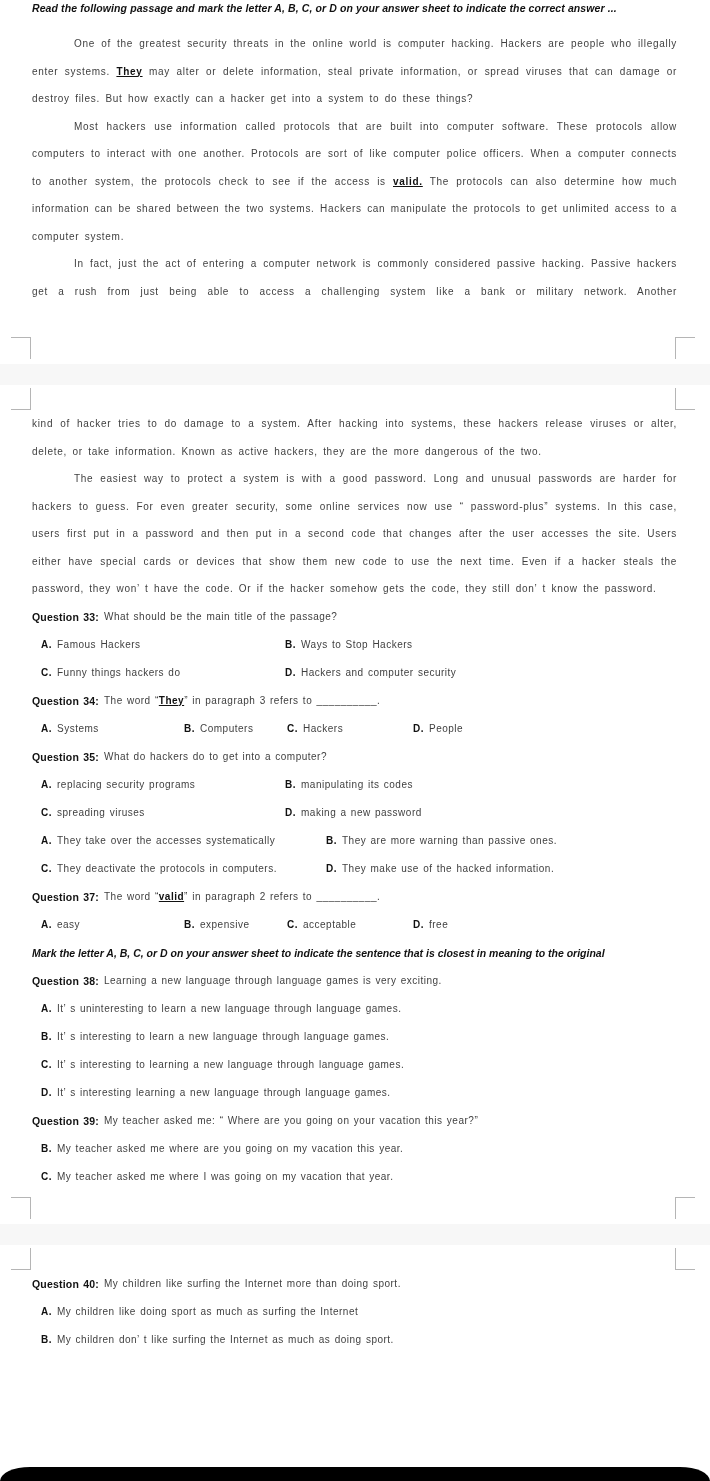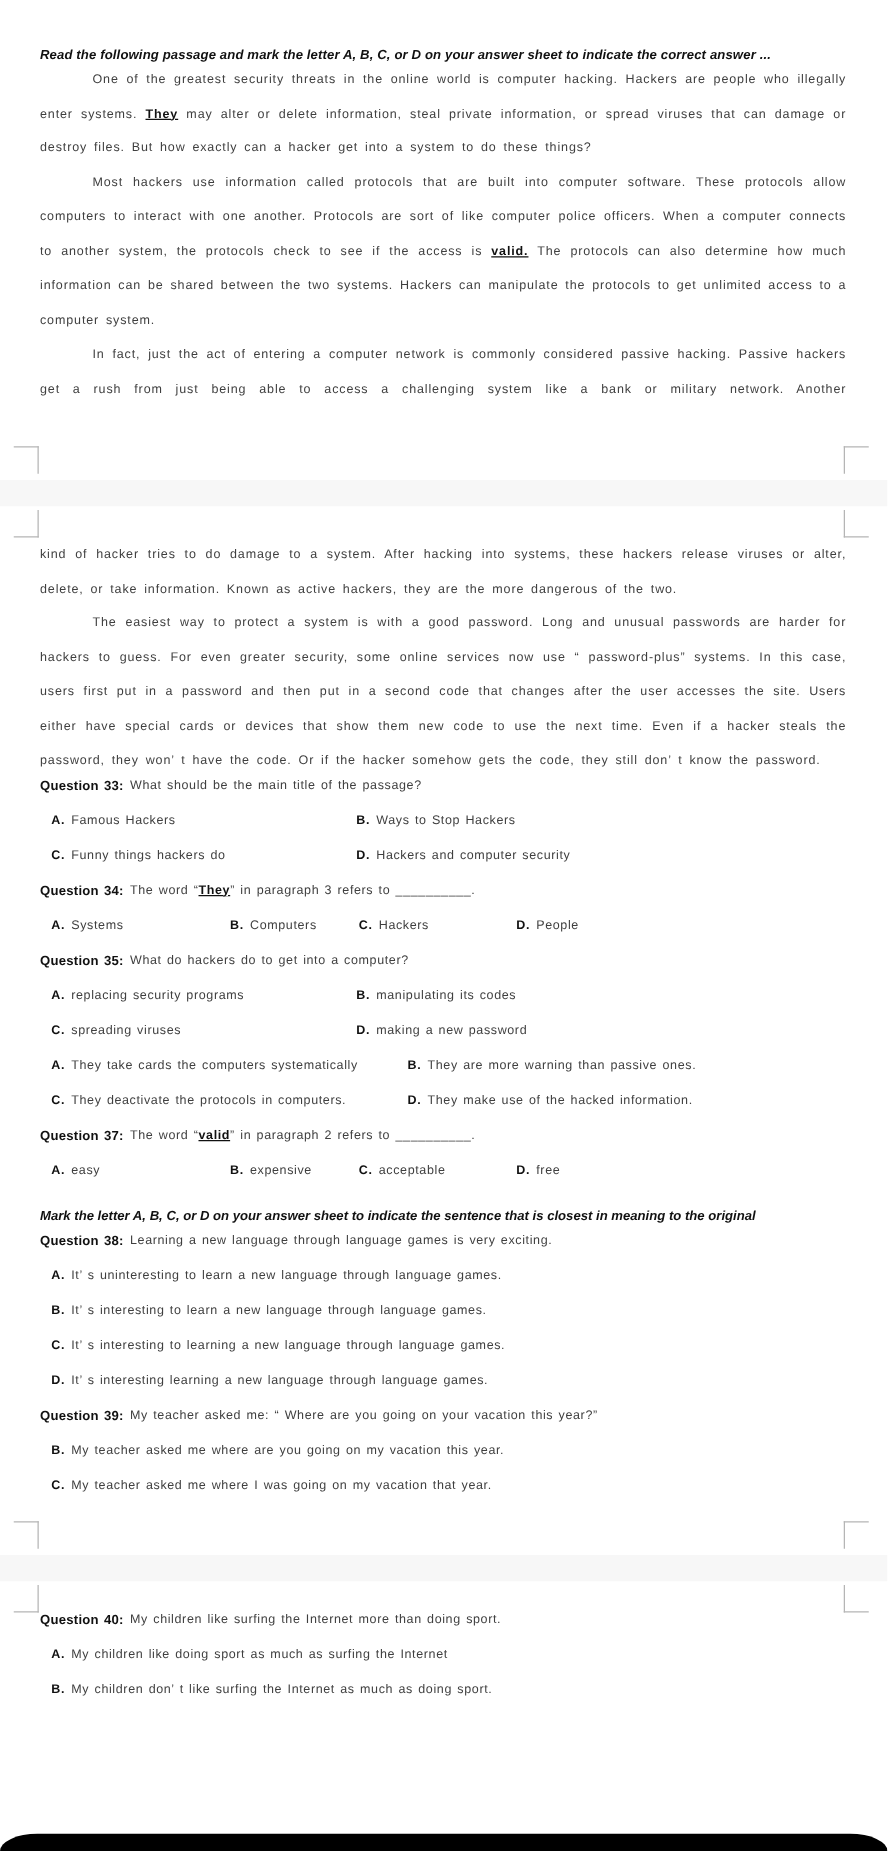--- a/index.html
+++ b/index.html
@@ -7,23 +7,23 @@
   body {
     height:1481px;
     position:relative;
     background:#ffffff;
     font-family:"Liberation Sans","DejaVu Sans",sans-serif;
     color:#3f3f3f;
     overflow:hidden;
   }
   .content { padding-left:32px; padding-right:33px; }
   .instr {
-    padding-top:18px; height:30px;
+    padding-top:2px; height:30px;
     font-weight:bold; font-style:italic;
-    font-size:10.5px; color:#111; letter-spacing:0.1px;margin-top:20px;
+    font-size:10.5px; color:#111; letter-spacing:0.1px;
   }
   .para {
     font-size:10px; line-height:27.5px;
     text-align:justify;
     letter-spacing:0.7px; word-spacing:2px;
   }
   .para.indent { text-indent:42px; }
   .para.jlast { text-align-last:justify; }
   .hl { font-weight:bold; text-decoration:underline; color:#111; }
   
@@ -33,21 +33,21 @@
   .corner-row { display:flex; justify-content:space-between; padding:0 15px 0 11px; }
   .mark { width:20px; height:22px; display:block; }
   .m-tl { border-top:1px solid #b5b5b5; border-right:1px solid #b5b5b5; }
   .m-tr { border-top:1px solid #b5b5b5; border-left:1px solid #b5b5b5; }
   .m-bl { border-bottom:1px solid #b5b5b5; border-right:1px solid #b5b5b5; }
   .m-br { border-bottom:1px solid #b5b5b5; border-left:1px solid #b5b5b5; }
   .band { height:21px; background:#f7f7f7; margin-top:5px; }
   .corner-row.bottom { margin-top:3px; }
   
   .q-line, .opt-row {
-    min-height:28px; display:flex; align-items:flex-start;
+    min-height:28px; display:flex; align-items:center;
     font-size:10px; letter-spacing:0.5px; word-spacing:1px;
   }
   .q-label {
     font-weight:bold; color:#111; font-size:10.5px;
     letter-spacing:0.2px; margin-right:5px; white-space:nowrap;
   }
   .opt-row { padding-left:9px; }
   .opt { white-space:nowrap; }
   .letter { font-weight:bold; color:#111; margin-right:5px; }
   .w244 { width:244px; display:inline-block; }
@@ -134,21 +134,21 @@
         <span class="opt"><span class="letter">B.</span><span>manipulating its codes</span></span>
       </div>
       <div class="opt-row">
         <span class="opt w244"><span class="letter">C.</span><span>spreading viruses</span></span>
         <span class="opt"><span class="letter">D.</span><span>making a new password</span></span>
       </div>
     </div>
 
     <div class="question">
       <div class="opt-row">
-        <span class="opt w285"><span class="letter">A.</span><span>They take cards the computers systematically</span></span>
+        <span class="opt w285"><span class="letter">A.</span><span>They take over the accesses systematically</span></span>
         <span class="opt"><span class="letter">B.</span><span>They are more warning than passive ones.</span></span>
       </div>
       <div class="opt-row">
         <span class="opt w285"><span class="letter">C.</span><span>They deactivate the protocols in computers.</span></span>
         <span class="opt"><span class="letter">D.</span><span>They make use of the hacked information.</span></span>
       </div>
     </div>
 
     <div class="question">
       <div class="q-line">

